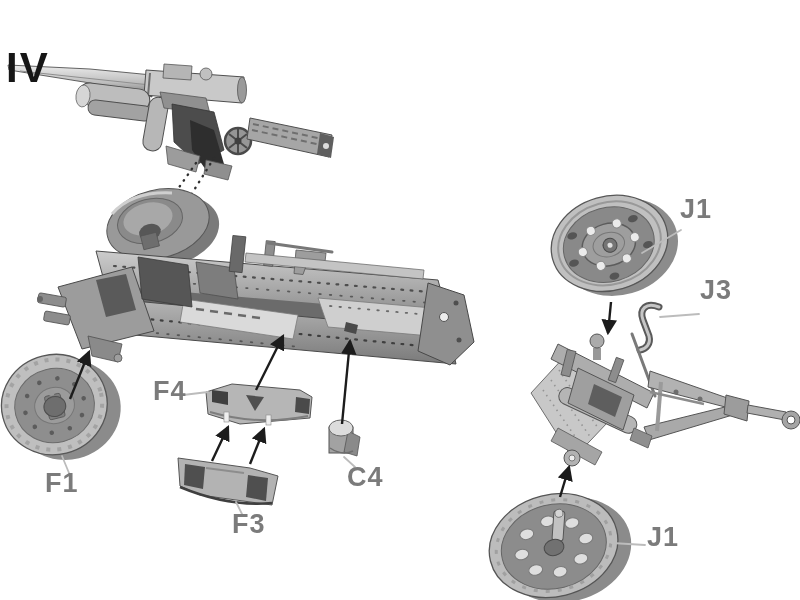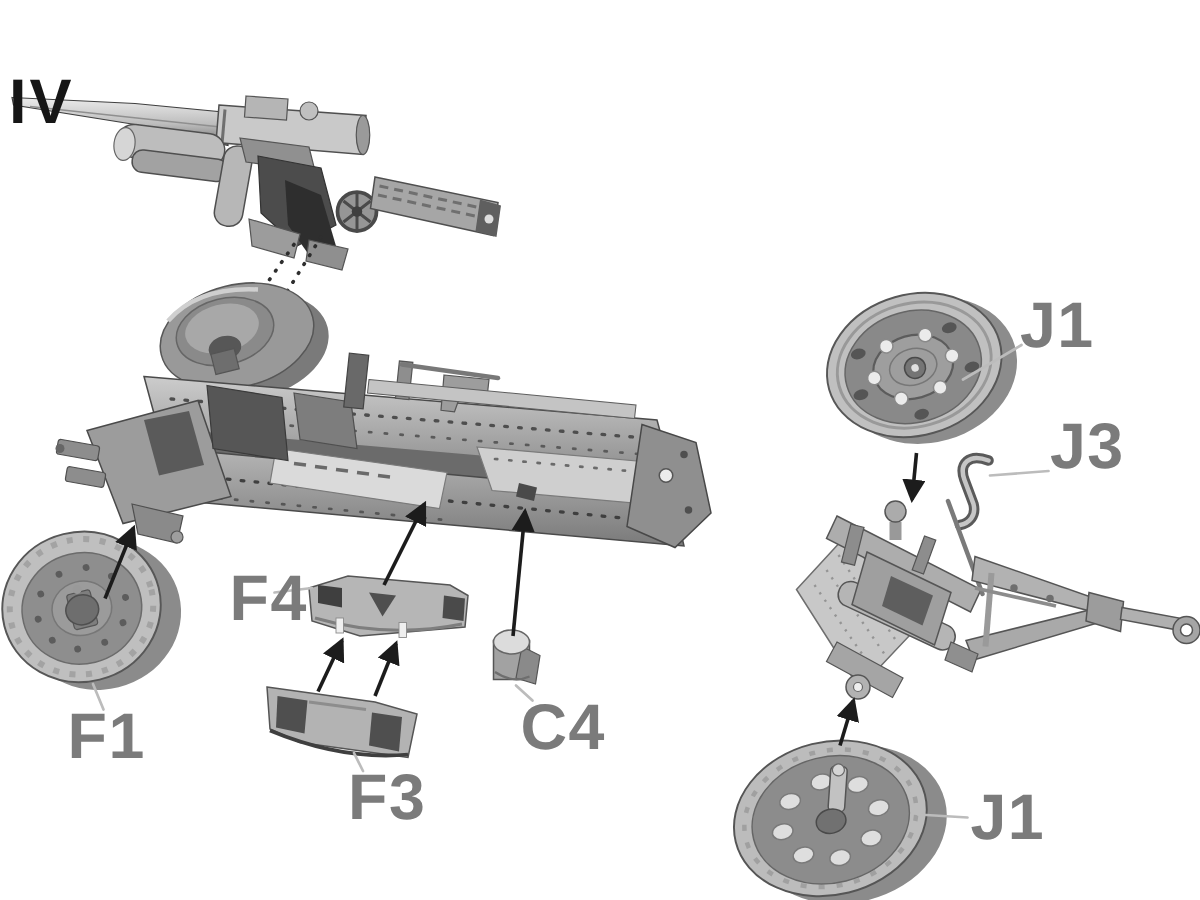--- a/index.html
+++ b/index.html
@@ -2,21 +2,21 @@
 <html><head>
 <meta charset="utf-8">
 <style>
   html,body{margin:0;padding:0;background:#ffffff;}
   #stage{
     position:relative;width:800px;height:600px;background:#ffffff;overflow:hidden;
     font-family:"Liberation Sans", sans-serif;
   }
   #stage svg{position:absolute;left:0;top:0;}
   .part-label{
-    position:absolute;font-weight:bold;font-size:43px;color:#7b7b7b;
+    position:absolute;font-weight:bold;font-size:27px;color:#7b7b7b;
     letter-spacing:1px;line-height:1;user-select:none;white-space:nowrap;
   }
   .step-label{
     position:absolute;left:6px;top:20px;font-weight:bold;font-size:42px;
     color:#161616;letter-spacing:2px;line-height:1;margin-top:27px;
   }
   #lbl-f4{left:153px;top:378px;}
   #lbl-f1{left:45px;top:470px;}
   #lbl-f3{left:232px;top:511px;}
   #lbl-c4{left:347px;top:464px;}

